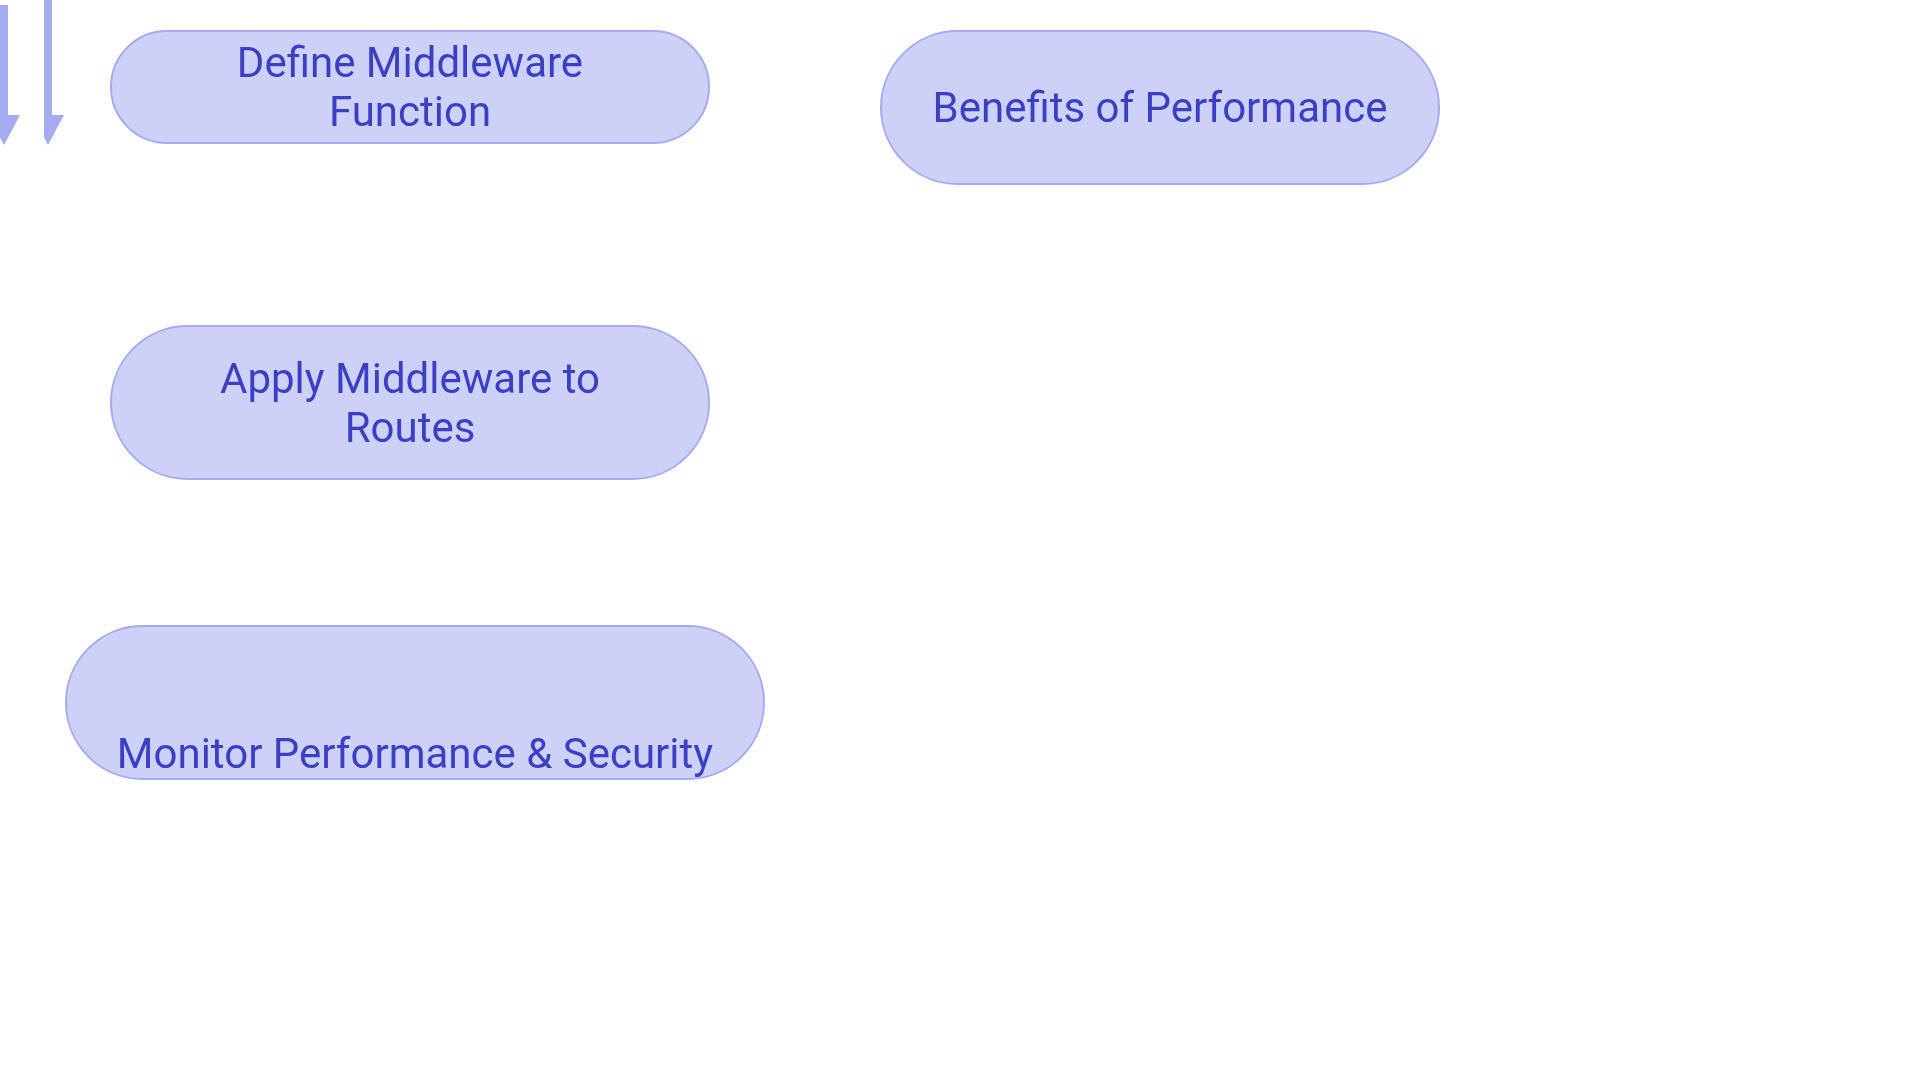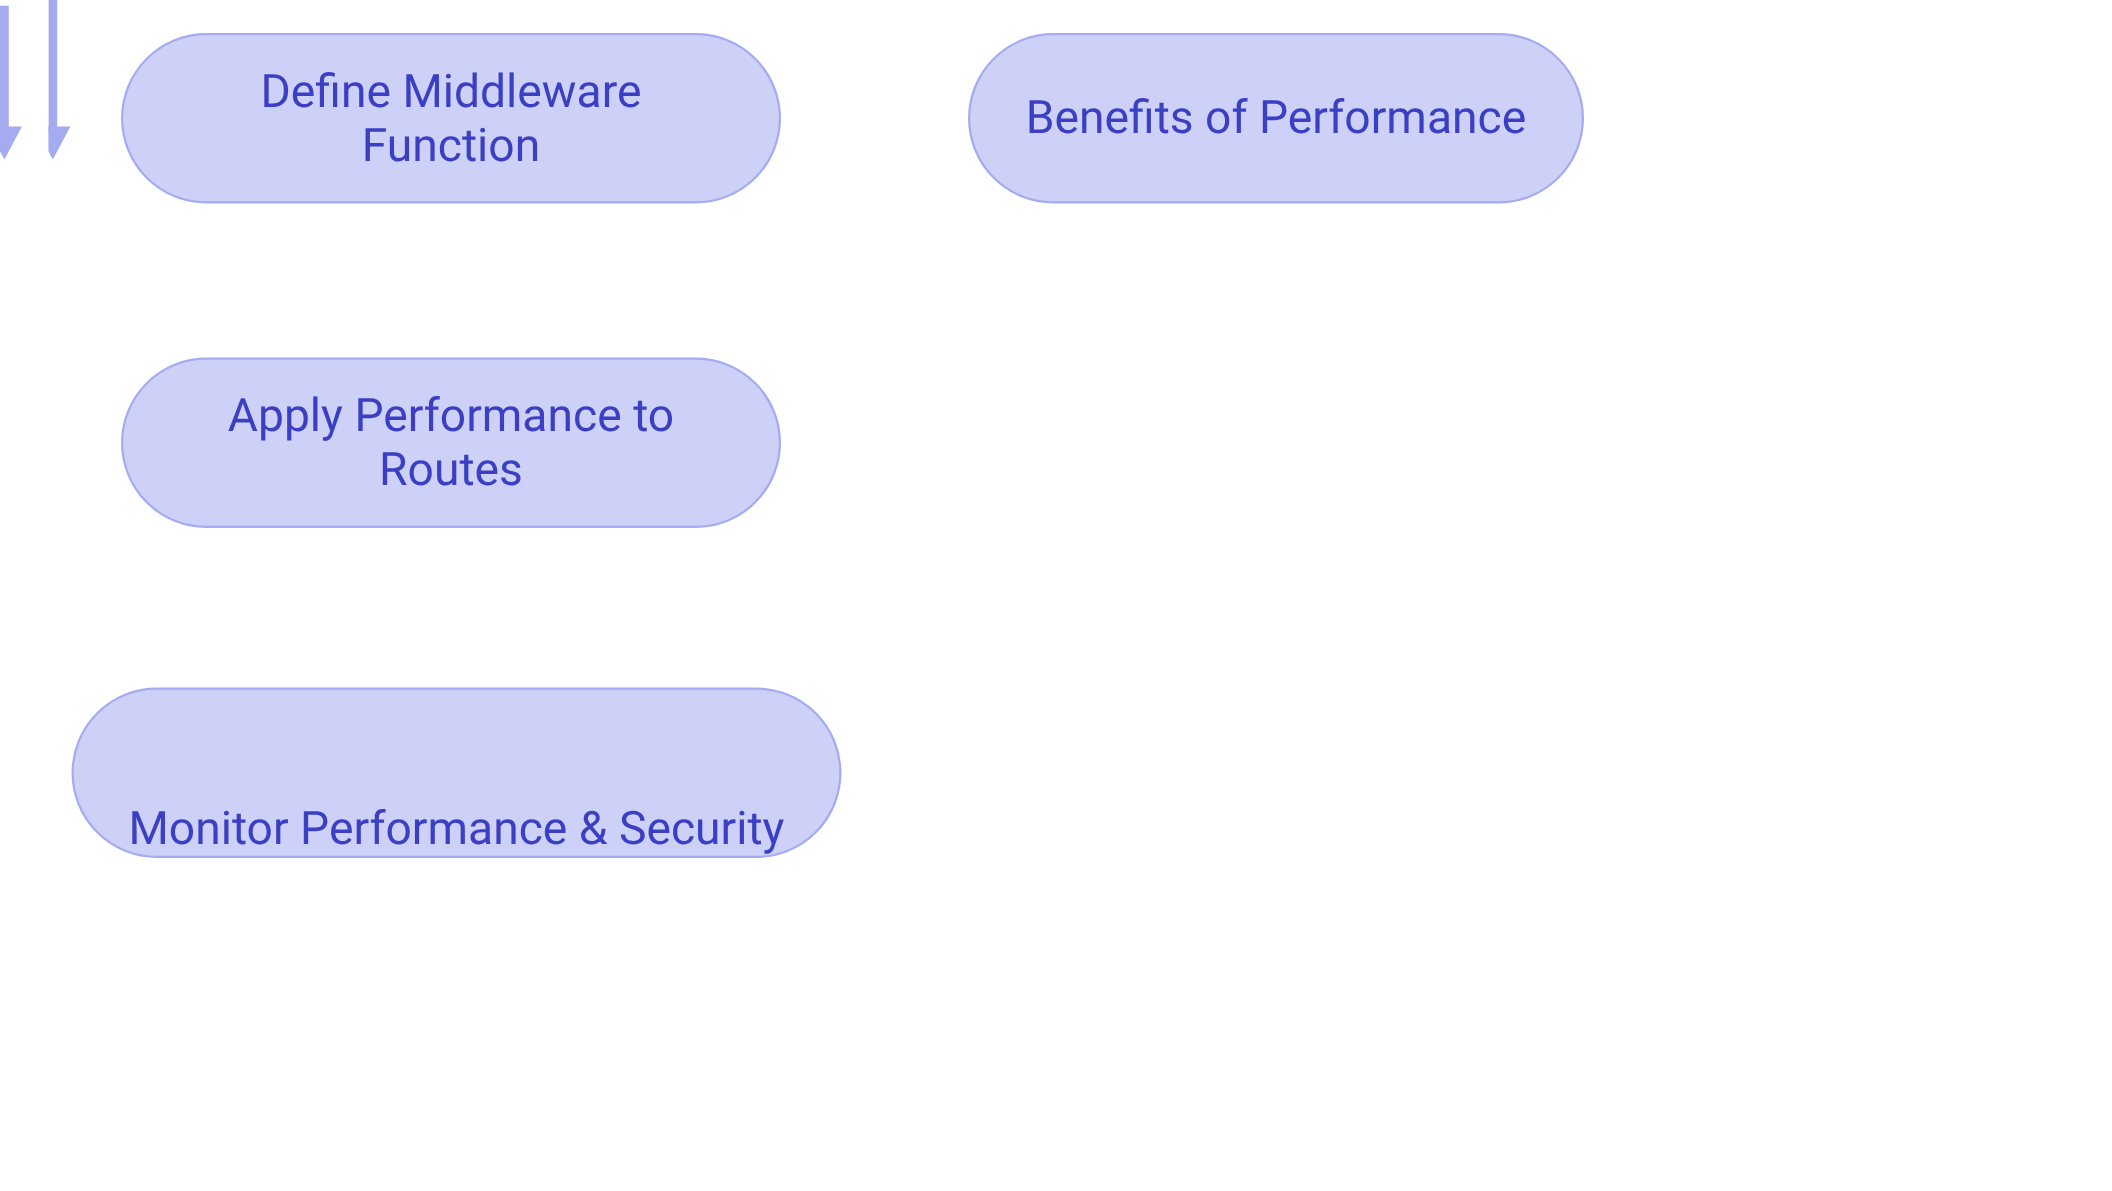--- a/index.html
+++ b/index.html
@@ -33,21 +33,21 @@
     stroke-width: 8;
     fill: none;
   }
   .arrow-head {
     fill: #a5abf0;
   }
   #node1 {
     left: 110px;
     top: 30px;
     width: 600px;
-    height: 155px;
+    height: 114px;
   }
   #node2 {
     left: 110px;
     top: 325px;
     width: 600px;
     height: 155px;
   }
   #node3 {
     left: 65px;
     top: 625px;
@@ -78,21 +78,21 @@
 <div id="node1" class="node">
   <span>Define Middleware Function</span>
 </div>
 
 <svg id="arrow1" width="40" height="145">
   <line class="arrow-line" x1="4" y1="0" x2="4" y2="115"></line>
   <polygon class="arrow-head" points="4,140 -12,110 20,110" transform="translate(0,0)"></polygon>
 </svg>
 
 <div id="node2" class="node">
-  <span>Apply Performance to Routes</span>
+  <span>Apply Middleware to Routes</span>
 </div>
 
 <svg id="arrow2" width="40" height="150">
   <line class="arrow-line" x1="4" y1="0" x2="4" y2="120"></line>
   <polygon class="arrow-head" points="4,145 -12,115 20,115"></polygon>
 </svg>
 
 <div id="node3" class="node">
   <span>Monitor Performance &amp; Security</span>
 </div>

